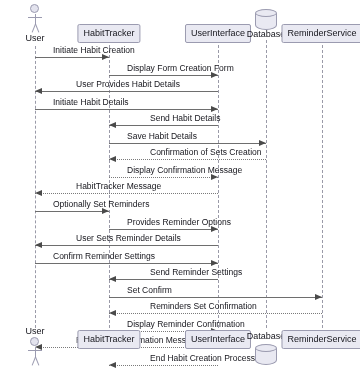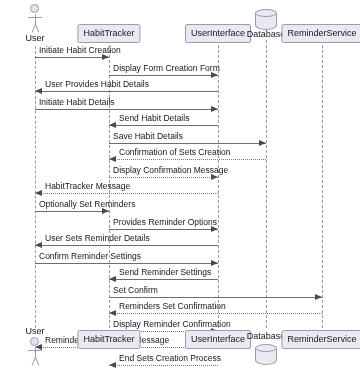--- a/index.html
+++ b/index.html
@@ -85,24 +85,24 @@
   .msg.dashed .line{border-top:1px dotted #7a7a7a;}
   .msg .head{
     position:absolute;top:-3.5px;width:0;height:0;
     border-top:3.5px solid transparent;
     border-bottom:3.5px solid transparent;
   }
   .msg.right .head{right:0;border-left:7px solid #4a4a4a;}
   .msg.left  .head{left:0; border-right:7px solid #4a4a4a;}
   .msg .lbl{
     position:absolute;bottom:2px;
-    font-size:8.5px;line-height:10px;white-space:nowrap;color:#15151c;
+    font-size:8.5px;line-height:10px;white-space:nowrap;color:#15151c;margin-left:14px;
   }
   .msg.right .lbl{left:4px;}
-  .msg.left  .lbl{left:10px;}
+  .msg.left  .lbl{left:27px;}
 </style>
 </head>
 <body>
 
 <div id="diagram">
 
   <div class="lifeline" style="left:35px;  top:46px; height:282px;"></div>
   <div class="lifeline" style="left:109px; top:40px; height:288px;"></div>
   <div class="lifeline" style="left:218px; top:40px; height:288px;"></div>
   <div class="lifeline" style="left:266px; top:40px; height:288px;"></div>
@@ -233,21 +233,21 @@
 
   <div class="msg left dashed" style="left:35px; width:183px; top:347px;">
     <div class="line"></div>
     <div class="head"></div>
     <div class="lbl">Reminder Confirmation Message</div>
   </div>
 
   <div class="msg left dashed" style="left:109px; width:109px; top:365px;">
     <div class="line"></div>
     <div class="head"></div>
-    <div class="lbl">End Sets Creation Process</div>
+    <div class="lbl">End Habit Creation Process</div>
   </div>
 
   <div class="actor-label" style="left:35px;top:326px;">User</div>
   <div class="actor" style="left:35px;top:337px;">
     <div class="head"></div>
     <div class="body"></div>
     <div class="arms"></div>
     <div class="leg-l"></div>
     <div class="leg-r"></div>
   </div>

